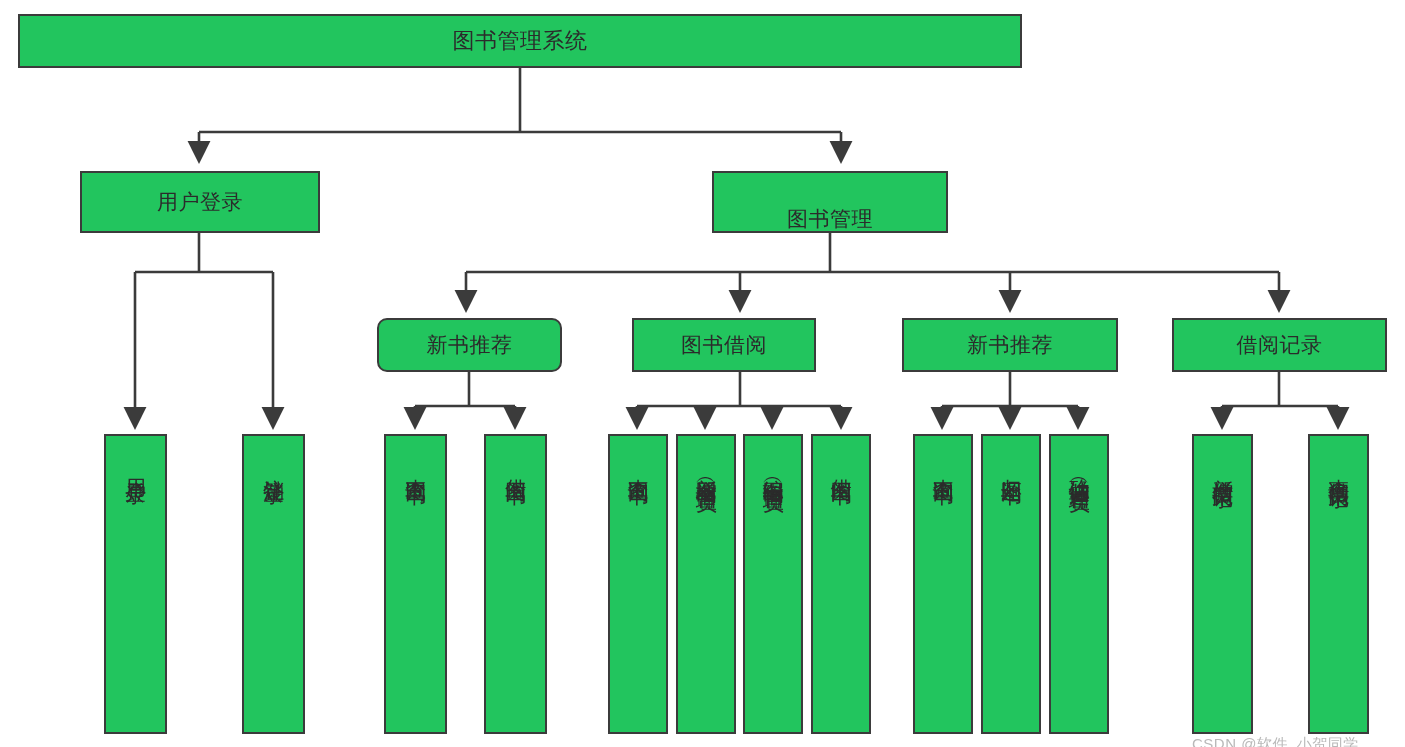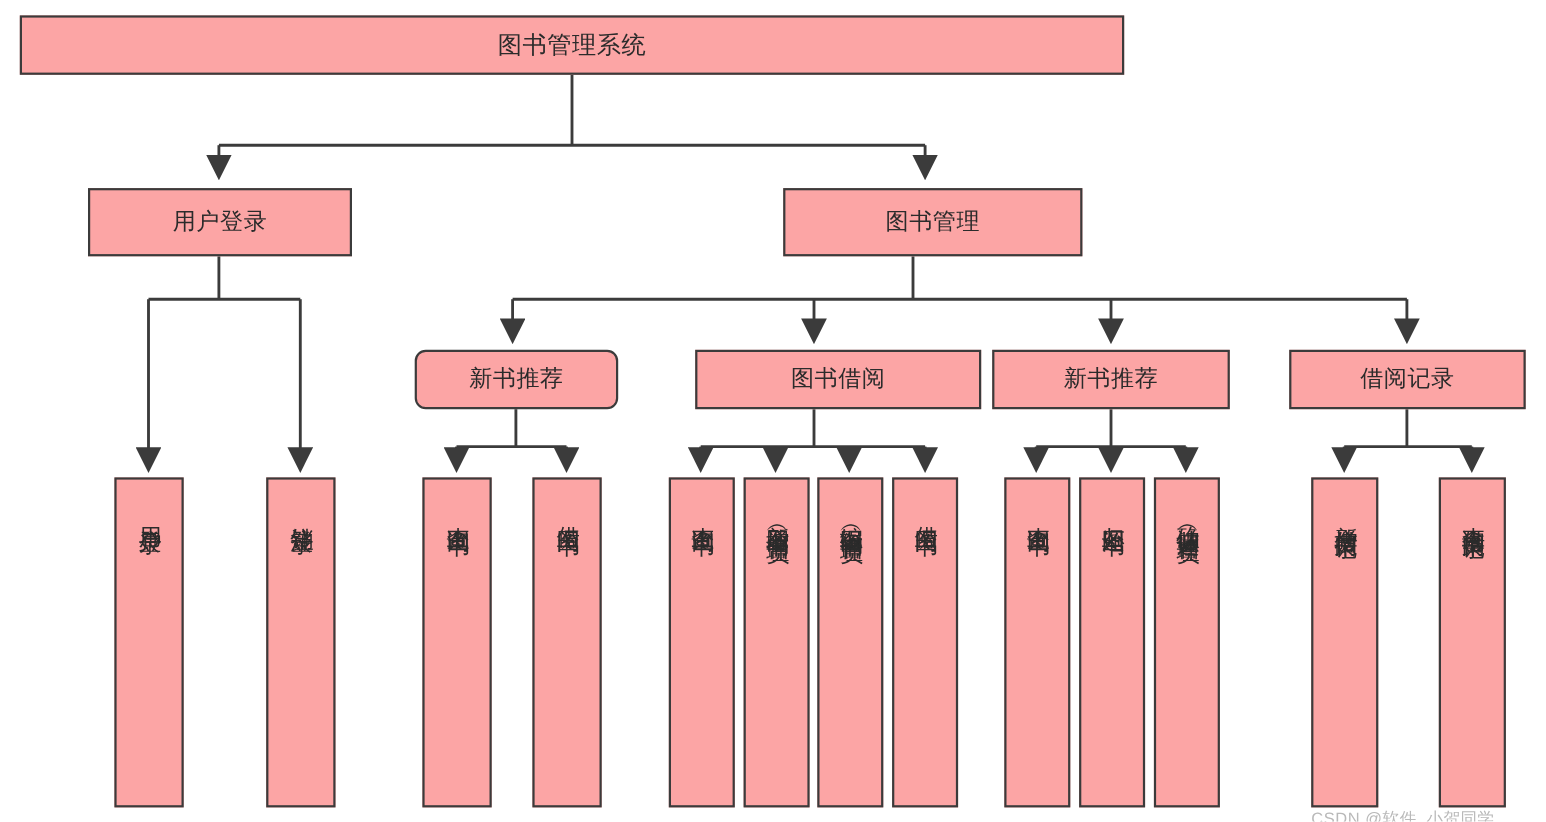--- a/index.html
+++ b/index.html
@@ -22,21 +22,21 @@
     left: 0;
     top: 0;
     width: 1405px;
     height: 747px;
     pointer-events: none;
   }
   .node {
     position: absolute;
     box-sizing: border-box;
     border: 2px solid #3b3b3b;
-    background: #fca5a5;
+    background: #22c55e;
     display: flex;
     align-items: center;
     justify-content: center;
     color: #2b2b2b;
   }
   .node .lbl {
     font-size: 21px;
     line-height: 1.15;
     letter-spacing: 0.5px;
     white-space: nowrap;
@@ -119,28 +119,28 @@
     </g>
   </svg>
 
   <div class="node root" style="left:18px; top:14px; width:1004px; height:54px;">
     <span class="lbl">图书管理系统</span>
   </div>
 
   <div class="node" style="left:80px; top:171px; width:240px; height:62px;">
     <span class="lbl">用户登录</span>
   </div>
-  <div class="node" style="left:712px; top:171px; width:272px; height:62px;">
+  <div class="node" style="left:712px; top:171px; width:236px; height:62px;align-items:flex-end;">
     <span class="lbl">图书管理</span>
   </div>
 
   <div class="node" style="left:377px; top:318px; width:185px; height:54px;border-radius:10px;">
     <span class="lbl">新书推荐</span>
   </div>
-  <div class="node" style="left:632px; top:318px; width:260px; height:54px;align-items:center;">
+  <div class="node" style="left:632px; top:318px; width:184px; height:54px;align-items:center;">
     <span class="lbl">图书借阅</span>
   </div>
   <div class="node" style="left:902px; top:318px; width:216px; height:54px;">
     <span class="lbl">新书推荐</span>
   </div>
   <div class="node" style="left:1172px; top:318px; width:215px; height:54px;">
     <span class="lbl">借阅记录</span>
   </div>
 
   <div class="node vert" style="left:104px; top:434px; width:63px; height:300px;">

